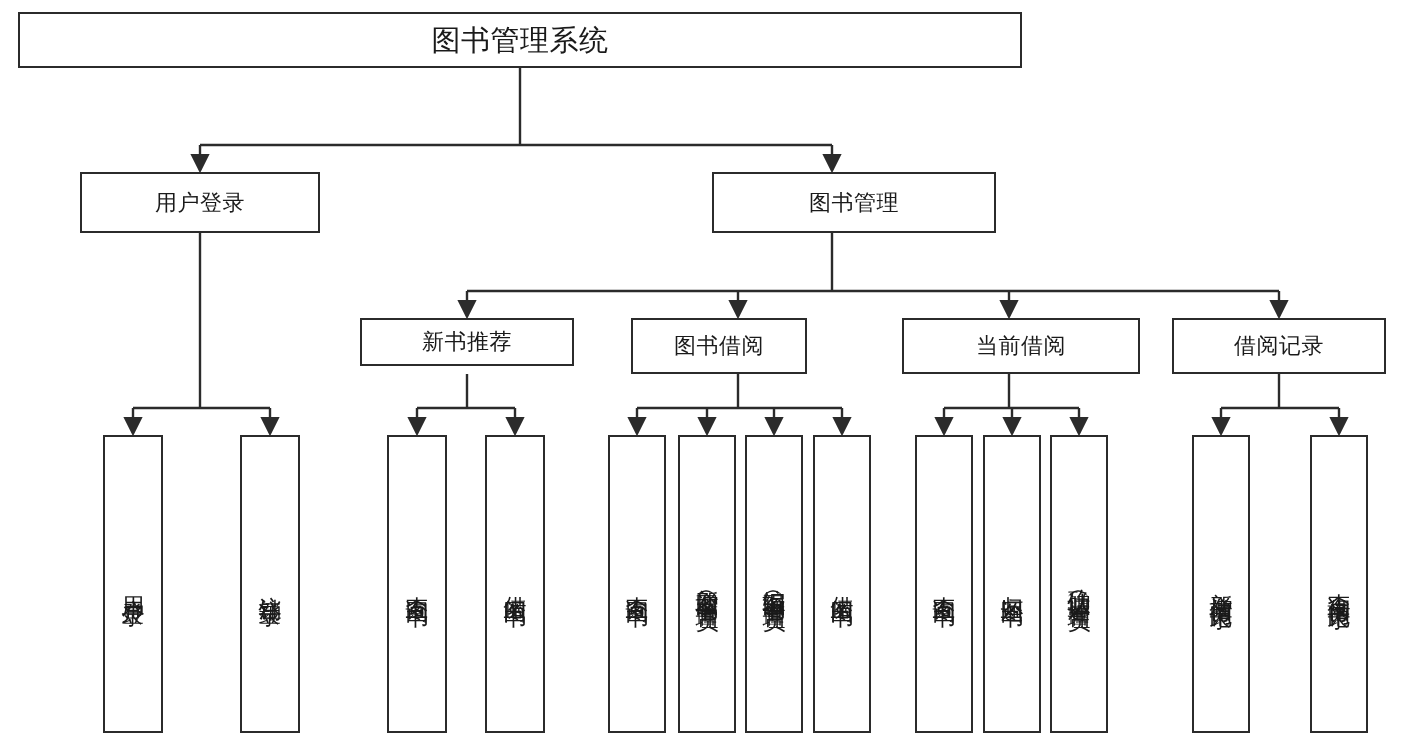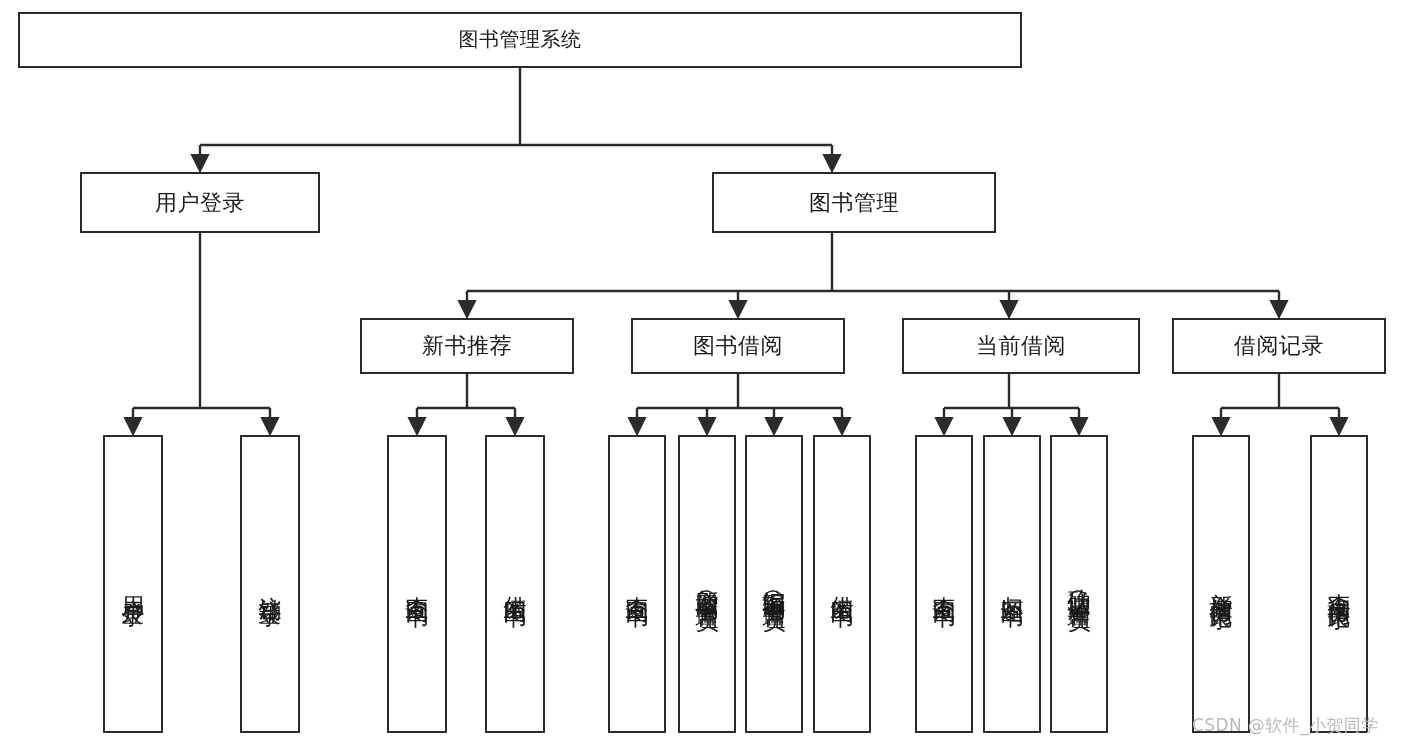--- a/index.html
+++ b/index.html
@@ -48,21 +48,21 @@
   .node.vert {
     align-items: center;
   }
   .node.vert .lbl {
     writing-mode: vertical-rl;
     text-orientation: upright;
     font-size: 23px;
     letter-spacing: 3px;
     line-height: 1;
   }
-  .node.root .lbl { font-size: 20px; }
+  .node.root .lbl { font-size: 29px; }
   .watermark {
     position: absolute;
     left: 1192px;
     top: 714px;
     font-size: 17px;
     color: #b9b9b9;
     white-space: nowrap;
     letter-spacing: 0.4px;
   }
 </style>
@@ -117,24 +117,24 @@
   <div id="node-layer">
       <div class="node horiz root" style="left: 18px; top: 12px; width: 1004px; height: 56px;">
         <span class="lbl">图书管理系统</span>
       </div>
       <div class="node horiz" style="left: 80px; top: 172px; width: 240px; height: 61px;">
         <span class="lbl">用户登录</span>
       </div>
       <div class="node horiz" style="left: 712px; top: 172px; width: 284px; height: 61px;">
         <span class="lbl">图书管理</span>
       </div>
-      <div class="node horiz" style="left: 360px; top: 318px; width: 214px; height: 56px;">
+      <div class="node horiz" style="left: 360px; top: 318px; width: 214px; height: 48px;">
         <span class="lbl">新书推荐</span>
       </div>
-      <div class="node horiz" style="left: 631px; top: 318px; width: 214px; height: 56px;">
+      <div class="node horiz" style="left: 631px; top: 318px; width: 176px; height: 56px;">
         <span class="lbl">图书借阅</span>
       </div>
       <div class="node horiz" style="left: 902px; top: 318px; width: 238px; height: 56px;">
         <span class="lbl">当前借阅</span>
       </div>
       <div class="node horiz" style="left: 1172px; top: 318px; width: 214px; height: 56px;">
         <span class="lbl">借阅记录</span>
       </div>
       <div class="node vert" style="left: 103px; top: 435px; width: 60px; height: 298px;">
         <span class="lbl">用户登录</span>
@@ -170,14 +170,13 @@
         <span class="lbl">确认归还（管理员）</span>
       </div>
       <div class="node vert" style="left: 1192px; top: 435px; width: 58px; height: 298px;">
         <span class="lbl">新增借阅记录</span>
       </div>
       <div class="node vert" style="left: 1310px; top: 435px; width: 58px; height: 298px;">
         <span class="lbl">查询借阅记录</span>
       </div>
     </div>
 
-  <div class="watermark">CSDN @软件_小贺同学</div>
 </div>
 
 </body></html>

